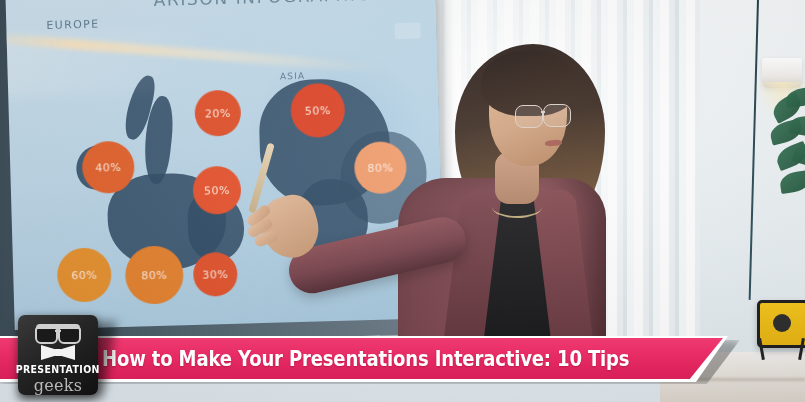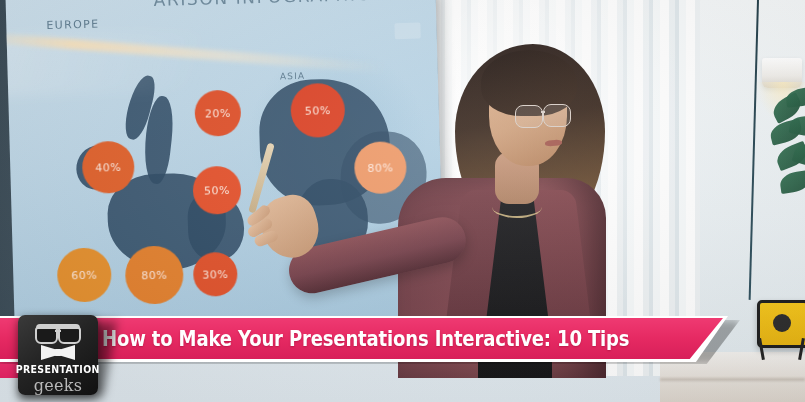--- a/index.html
+++ b/index.html
@@ -417,21 +417,21 @@
     height: 72px;
     background: linear-gradient(180deg,#e8d6b6,#c9b088);
     border-radius: 4px;
     transform: rotate(16deg);
   }
 
   
   .banner-wrap {
     position: absolute;
     left: 0;
-    top: 316px;
+    top: 336px;
     width: 805px;
     height: 52px;
   }
   .banner-shadow {
     position: absolute;
     left: 0;
     top: 4px;
     width: 740px;
     height: 44px;
     background: rgba(0,0,0,0.30);

